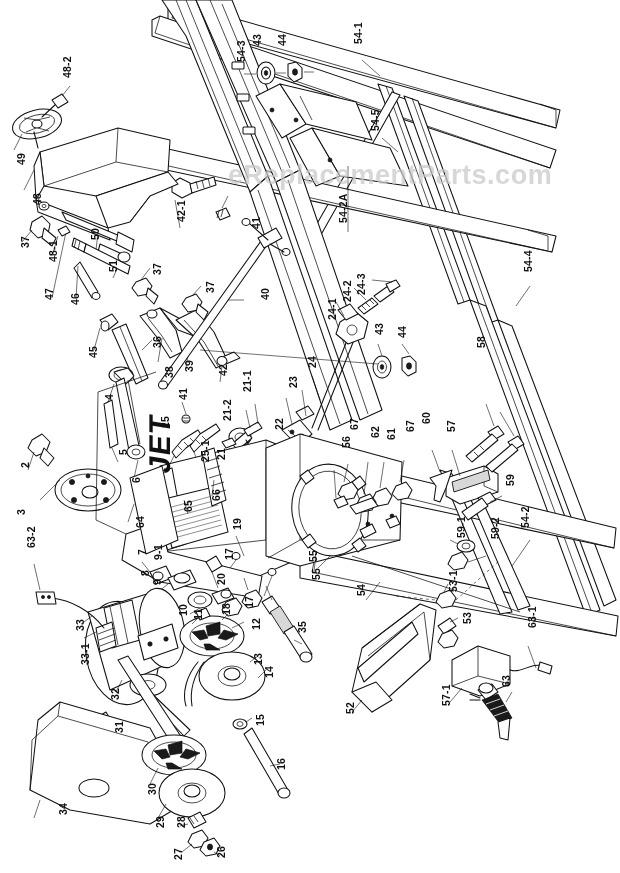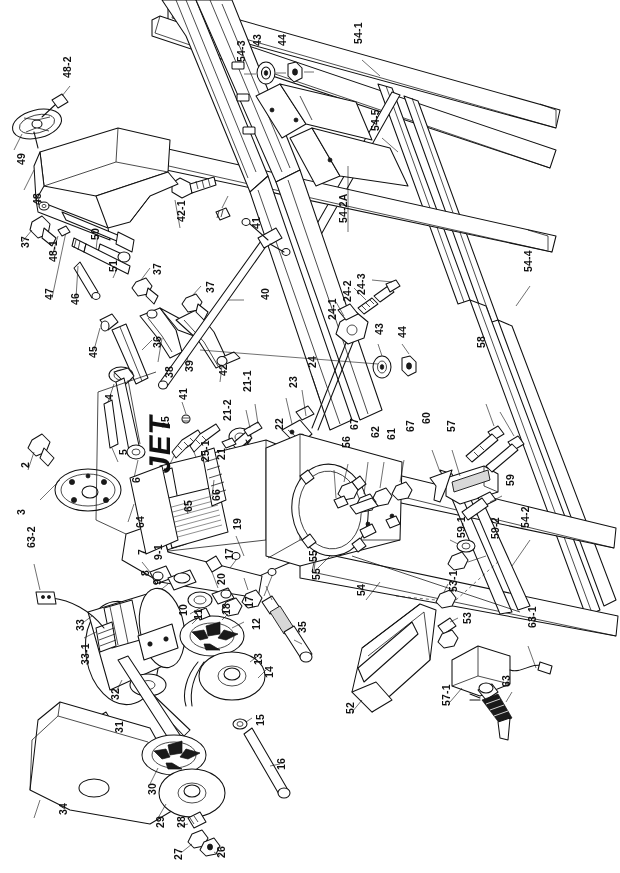--- a/index.html
+++ b/index.html
@@ -633,20 +633,21 @@
     <path class="ld" d="M362 60 L380 76"></path>
     <path class="ld" d="M382 138 L398 152"></path>
     <path class="ld" d="M348 232 L348 166"></path>
     <path class="ld" d="M530 286 L516 306"></path>
     <path class="ld" d="M530 540 L512 566"></path>
     <path class="ld" d="M366 600 L380 582"></path>
     <path class="ld" d="M318 568 L330 556"></path>
 
   </svg>
 
+  <div class="wm">eReplacementParts.com</div>
 
   <div class="jet">JET</div>
 
   <div id="callout-layer">
       <div class="lbl" style="left: 62px; top: 78px;">48-2</div>
       <div class="lbl" style="left: 16px; top: 165px;">49</div>
       <div class="lbl" style="left: 32px; top: 205px;">48</div>
       <div class="lbl" style="left: 20px; top: 248px;">37</div>
       <div class="lbl" style="left: 48px; top: 262px;">48-1</div>
       <div class="lbl" style="left: 44px; top: 300px;">47</div>

